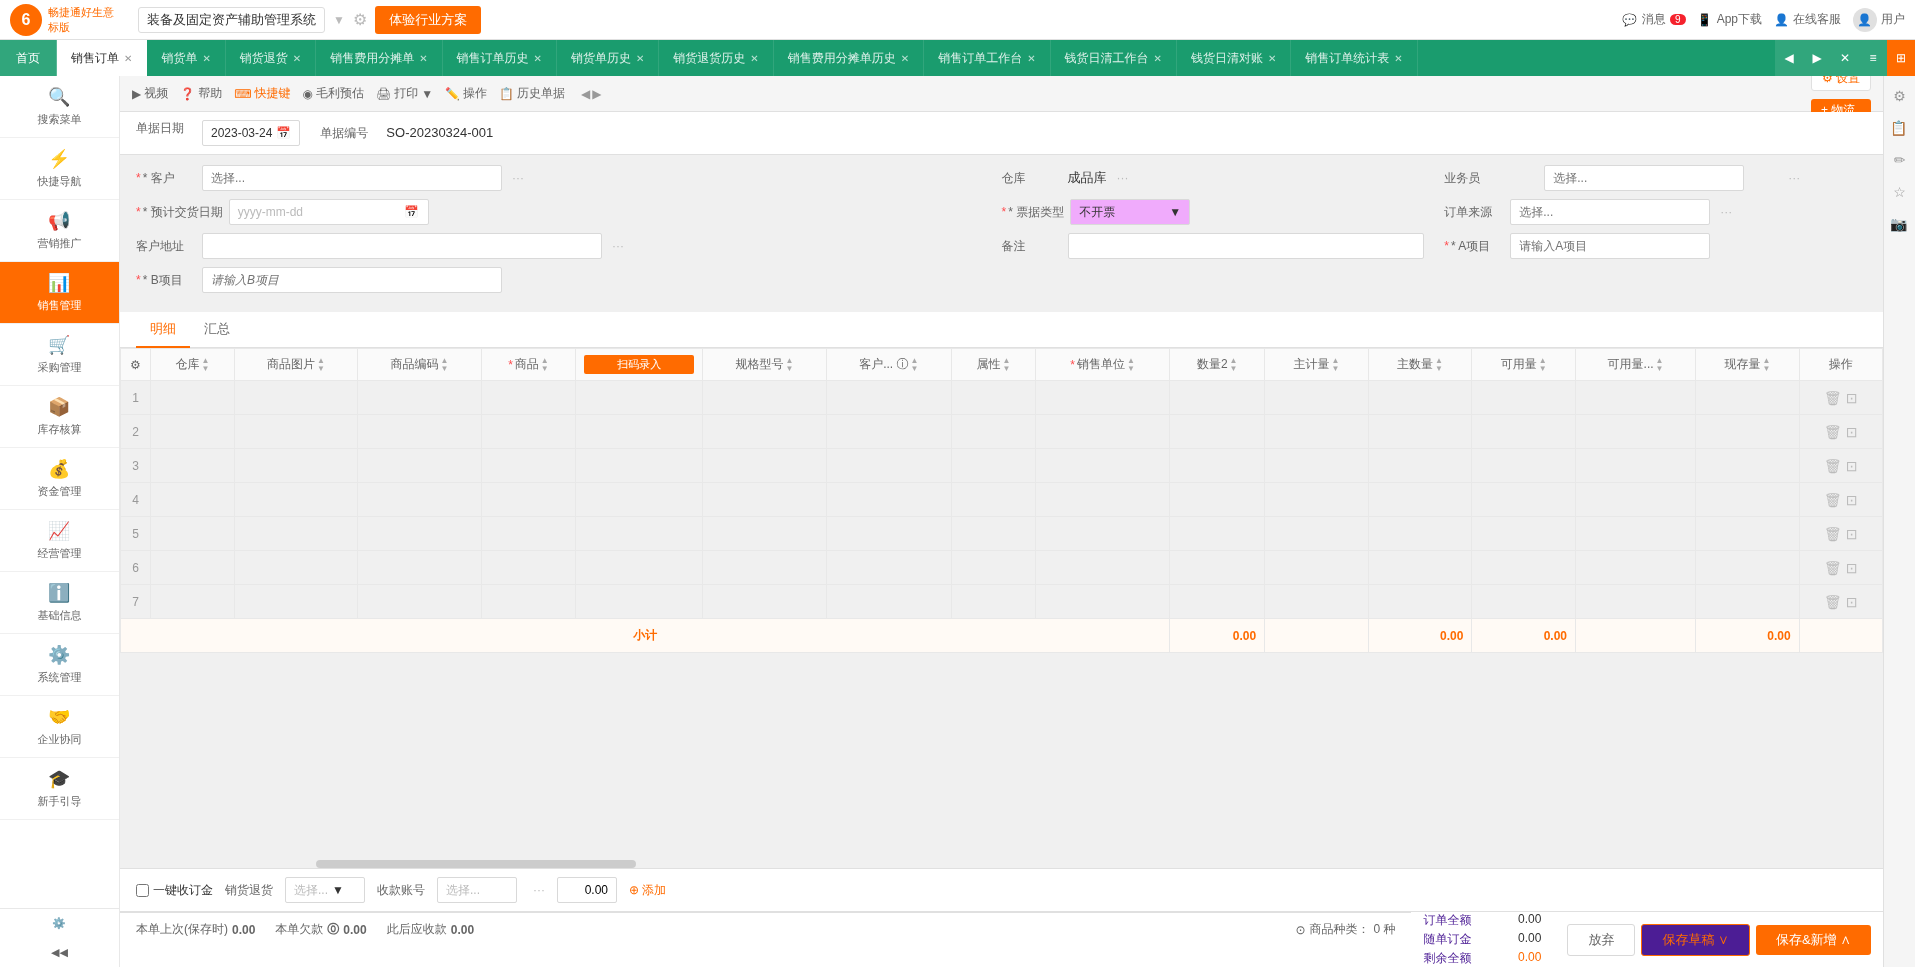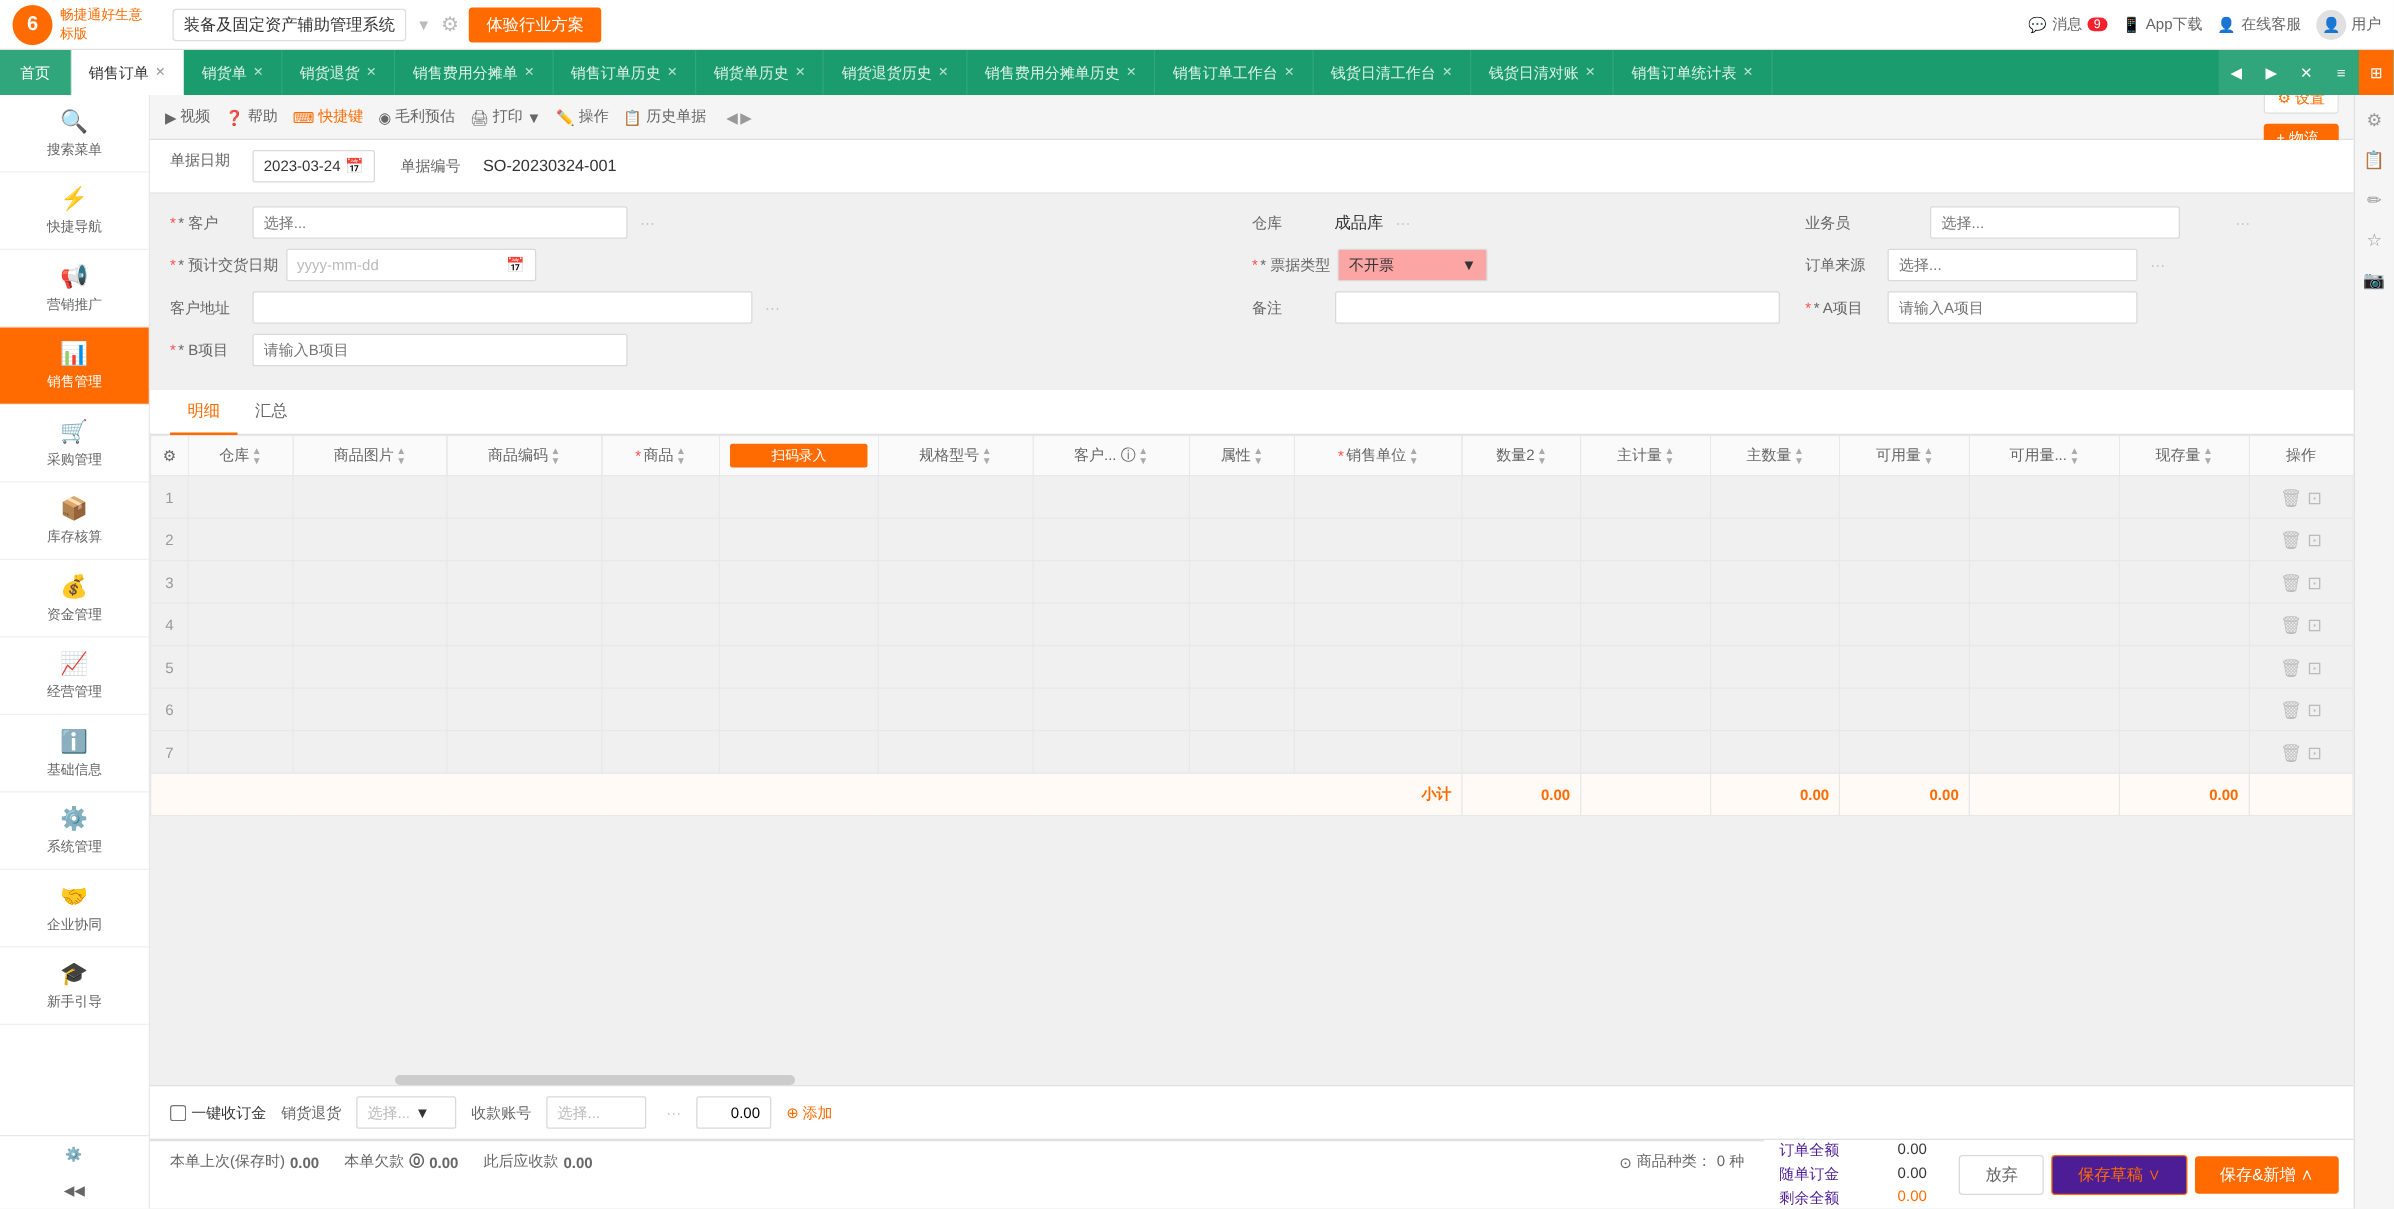--- a/index.html
+++ b/index.html
@@ -50,21 +50,21 @@
     
     
     .form-section { padding: 10px 16px; border-bottom: 1px solid #f0f0f0; }
     .form-row { display: flex; align-items: center; margin-bottom: 8px; gap: 20px; }
     .form-group { display: flex; align-items: center; gap: 6px; flex: 1; }
     .form-label { color: #666; white-space: nowrap; font-size: 12px; min-width: 60px; }
     .form-label.required::before { content: '*'; color: #ff4d4f; margin-right: 2px; }
     .form-input { border: 1px solid #d9d9d9; border-radius: 2px; padding: 3px 8px; font-size: 12px; color: #333; background: #fff; height: 26px; flex: 1; min-width: 80px; outline: none; }
     .form-dots { color: #bbb; cursor: pointer; margin-left: 4px; }
     .date-input { display: flex; align-items: center; gap: 4px; border: 1px solid #d9d9d9; border-radius: 2px; padding: 3px 8px; height: 26px; background: #fff; }
-    .form-select { border: 1px solid #d9d9d9; border-radius: 2px; padding: 3px 8px; font-size: 12px; color: #333; background: #fca5a5; height: 26px; display: flex; align-items: center; gap: 4px; cursor: pointer; min-width: 120px; }
+    .form-select { border: 1px solid #d9d9d9; border-radius: 2px; padding: 3px 8px; font-size: 12px; color: #333; background: #f0abfc; height: 26px; display: flex; align-items: center; gap: 4px; cursor: pointer; min-width: 120px; }
     
     
     .detail-tabs { display: flex; border-bottom: 1px solid #e0e0e0; padding: 0 16px; background: #fff; }
     .detail-tab { padding: 8px 14px; cursor: pointer; font-size: 13px; color: #666; border-bottom: 2px solid transparent; margin-bottom: -1px; }
     .detail-tab.active { color: #ff6b00; border-bottom-color: #ff6b00; }
     .data-table { width: 100%; border-collapse: collapse; font-size: 12px; }
     .data-table th { background: #fafafa; border: 1px solid #e8e8e8; padding: 6px 8px; text-align: center; white-space: nowrap; color: #666; font-weight: normal; position: sticky; top: 0; z-index: 1; }
     .data-table td { border: 1px solid #e8e8e8; padding: 4px 8px; height: 34px; }
     .col-settings { width: 30px; }
     .col-num { width: 30px; text-align: center; color: #999; }
@@ -378,21 +378,21 @@
           </div>
           <div class="form-group" style="flex:1;">
             <span class="form-label required">* A项目</span>
             <input class="form-input" style="max-width: 200px;" placeholder="请输入A项目">
           </div>
         </div>
 
         <div class="form-row">
           <div class="form-group" style="max-width:400px;">
             <span class="form-label required">* B项目</span>
-            <input class="form-input" style="max-width: 300px;" placeholder="请输入B项目">
+            <input class="form-input" style="max-width: 300px; font-style: italic;" placeholder="请输入B项目">
           </div>
         </div>
       </div>
 
       <div class="detail-tabs">
         <div class="detail-tab active">明细</div>
         <div class="detail-tab">汇总</div>
       </div>
 
       <div class="main-content-wrapper" style="flex:1;overflow:hidden;display:flex;flex-direction:column;">
@@ -698,21 +698,21 @@
                   <td></td>
                   <td></td>
                 <td>
                     <div class="action-icons">
                       <span class="action-icon">🗑</span>
                       <span class="action-icon">⊡</span>
                     </div>
                   </td>
               </tr>
               <tr class="subtotal-row">
-                <td colspan="10" style="text-align:right;"><span class="subtotal-label">小计</span></td>
+                <td colspan="10" style="text-align:center;"><span class="subtotal-label">小计</span></td>
                 <td style="text-align:right; color:#ff6b00;">0.00</td>
                 <td></td>
                 <td style="text-align:right; color:#ff6b00;">0.00</td>
                 <td style="text-align:right; color:#ff6b00;">0.00</td>
                 <td></td>
                 <td style="text-align:right; color:#ff6b00;">0.00</td>
                 <td></td>
               </tr>
             </tbody>
           </table>

